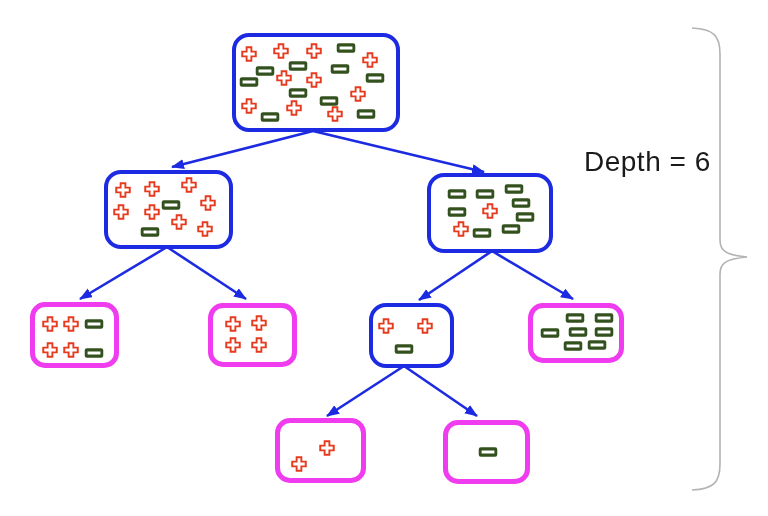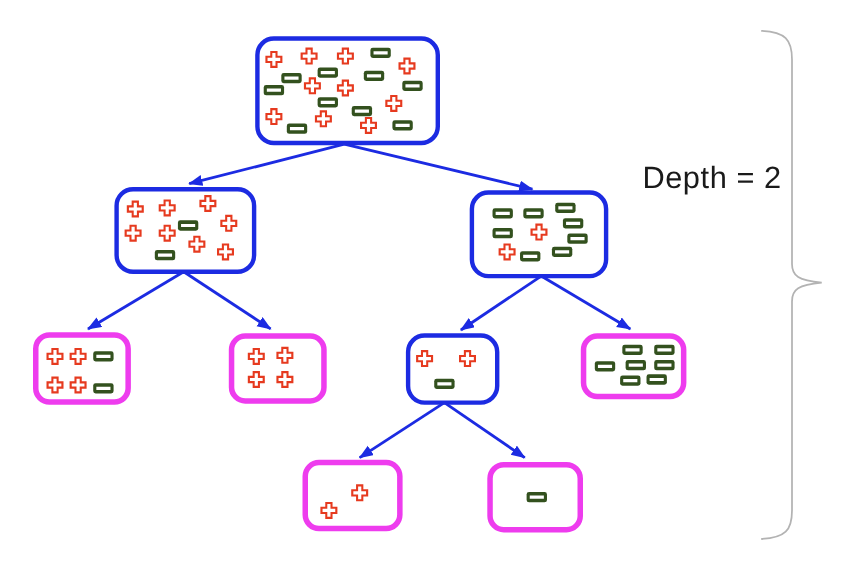--- a/index.html
+++ b/index.html
@@ -56,21 +56,21 @@
       <line x1="313" y1="131" x2="172" y2="167" stroke="#1c2be2" stroke-width="2.6" marker-end="url(#ah)"></line>
       <line x1="313" y1="131" x2="484" y2="172" stroke="#1c2be2" stroke-width="2.6" marker-end="url(#ah)"></line>
       <line x1="167" y1="247" x2="80" y2="299" stroke="#1c2be2" stroke-width="2.6" marker-end="url(#ah)"></line>
       <line x1="167" y1="247" x2="246" y2="299" stroke="#1c2be2" stroke-width="2.6" marker-end="url(#ah)"></line>
       <line x1="492" y1="251" x2="419" y2="300" stroke="#1c2be2" stroke-width="2.6" marker-end="url(#ah)"></line>
       <line x1="492" y1="251" x2="573" y2="299" stroke="#1c2be2" stroke-width="2.6" marker-end="url(#ah)"></line>
       <line x1="404" y1="366" x2="327" y2="416" stroke="#1c2be2" stroke-width="2.6" marker-end="url(#ah)"></line>
       <line x1="404" y1="366" x2="477" y2="416" stroke="#1c2be2" stroke-width="2.6" marker-end="url(#ah)"></line>
       <path d="M 692,28 C 714,29 720,36 720,54 L 720,240 C 720,251 726,255 747,257 C 726,259 720,263 720,274 L 720,464 C 720,482 714,489 692,490" fill="none" stroke="#b3b3b3" stroke-width="1.6"></path>
     </svg>
-  <div id="depth-label" style="left: 584px; top: 146px; color: rgb(26, 26, 26);">Depth = 2</div>
+  <div id="depth-label" style="left: 584px; top: 146px; color: rgb(26, 26, 26);">Depth = 6</div>
 <div class="tree-node blue" style="left: 232px; top: 33px; width: 168px; height: 99px;">
       <span class="sym" style="left: 8%; top: 19%;"><svg width="17" height="17" viewBox="0 0 20 20">
           <path d="M6.1 0.9 H13.9 V6.1 H19.1 V13.9 H13.9 V19.1 H6.1 V13.9 H0.9 V6.1 H6.1 Z" fill="#e63a1f"></path>
           <path d="M10 3.2 V16.8 M3.2 10 H16.8" stroke="#ffffff" stroke-width="3.4" fill="none"></path>
         </svg></span>
       <span class="sym" style="left: 28%; top: 15%;"><svg width="17" height="17" viewBox="0 0 20 20">
           <path d="M6.1 0.9 H13.9 V6.1 H19.1 V13.9 H13.9 V19.1 H6.1 V13.9 H0.9 V6.1 H6.1 Z" fill="#e63a1f"></path>
           <path d="M10 3.2 V16.8 M3.2 10 H16.8" stroke="#ffffff" stroke-width="3.4" fill="none"></path>
         </svg></span>
       <span class="sym" style="left: 49%; top: 15%;"><svg width="17" height="17" viewBox="0 0 20 20">

